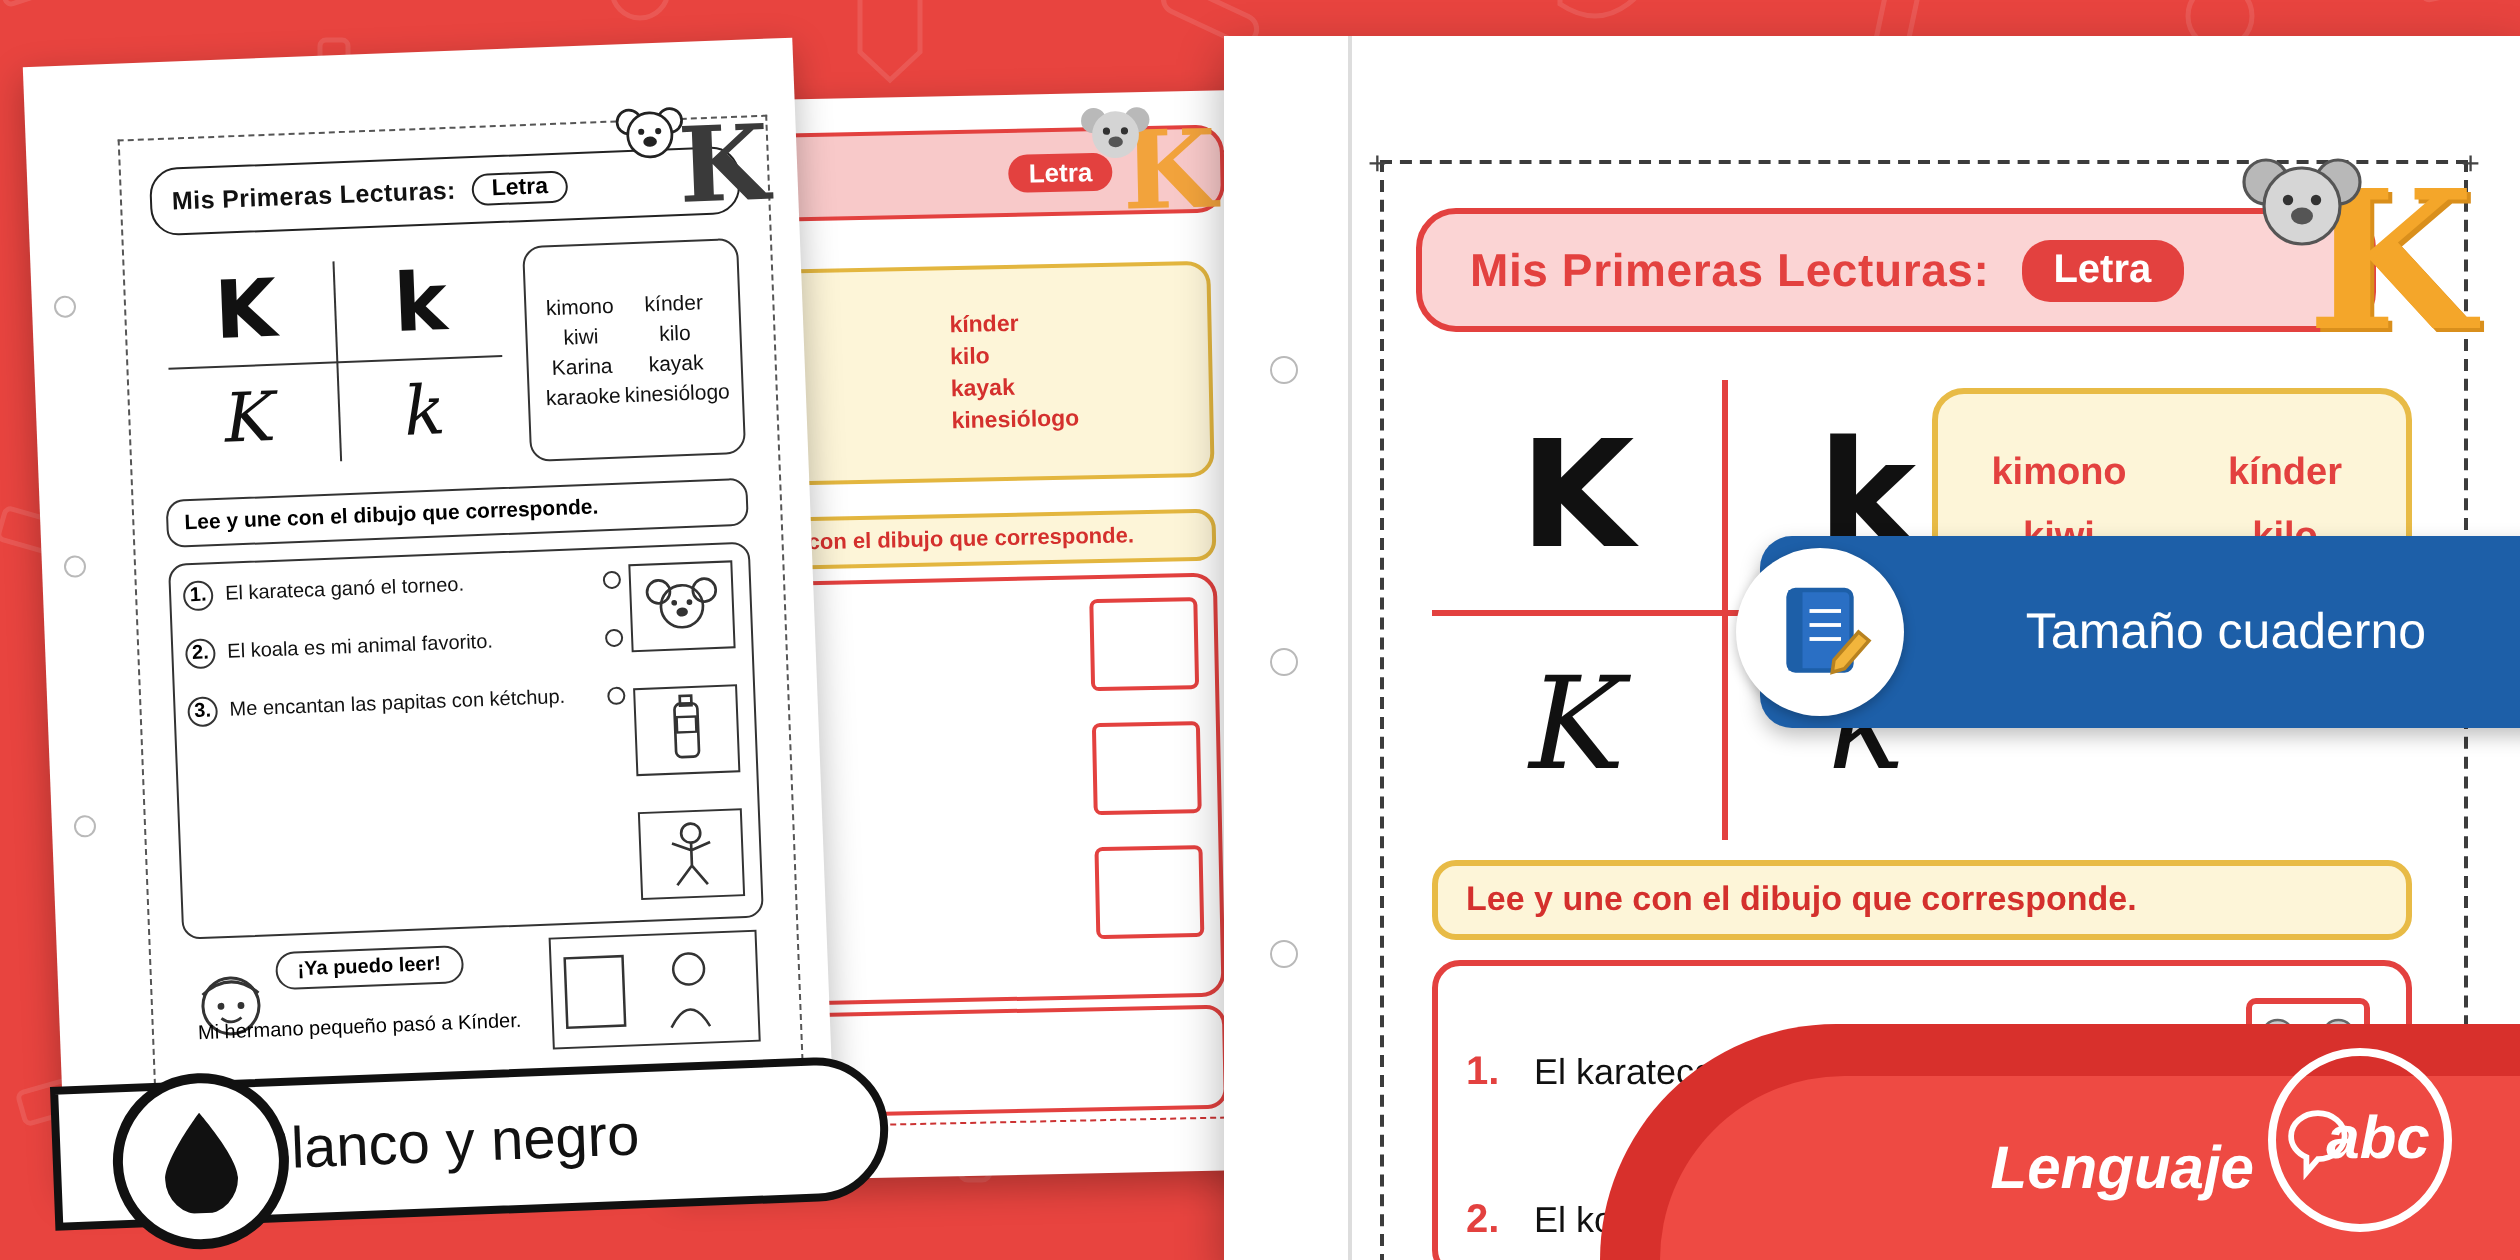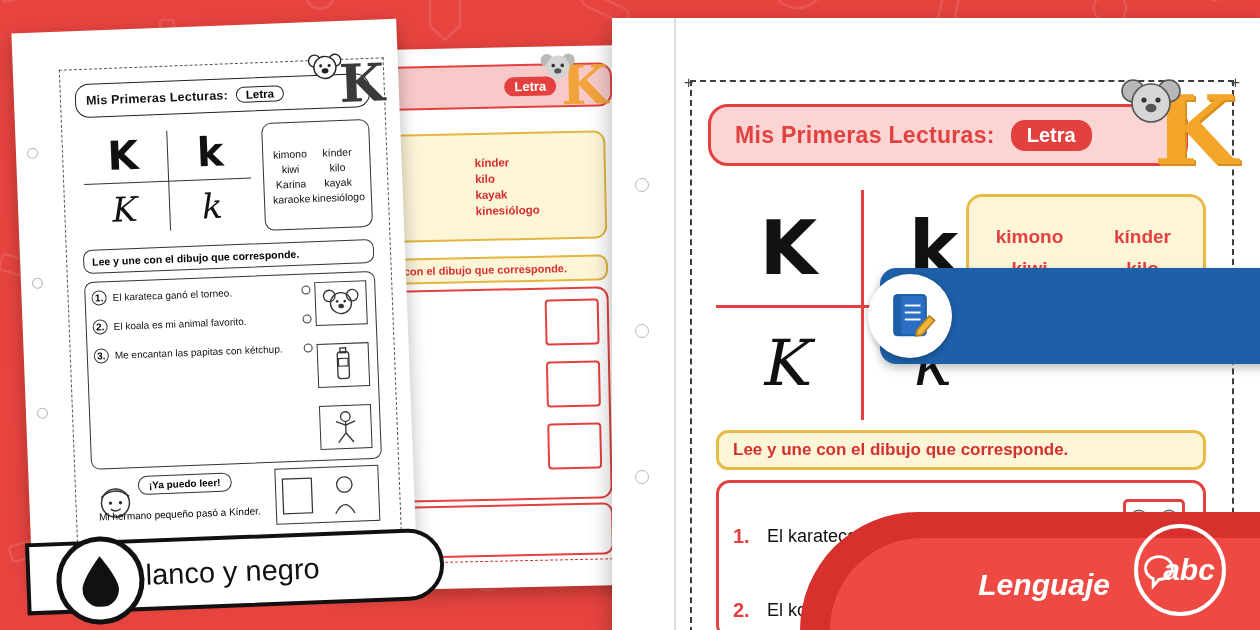--- a/index.html
+++ b/index.html
@@ -235,21 +235,21 @@
   }
   #lenguaje-badge .swoosh {
     position:absolute; right:0; bottom:0; width: 460px; height: 118px;
     background:#d8302c; border-radius: 200px 0 0 0;
   }
   #lenguaje-badge .swoosh2 {
     position:absolute; right:0; bottom:0; width: 430px; height: 92px;
     background:#ee4a43; border-radius: 180px 0 0 0;
   }
   #lenguaje-badge .txt {
-    position:absolute; right: 150px; bottom: 28px;
+    position:absolute; right: 133px; bottom: 28px;
     color:#fff; font-size: 30px; font-style: italic; font-weight: 700;
   }
   .abc-circle {
     position:absolute; right: 34px; bottom: 14px; width: 92px; height: 92px;
     border: 4px solid #fff; border-radius: 50%;
     display:flex; align-items:center; justify-content:center;
     color:#fff; font-size: 30px; font-style: italic; font-weight: 700;
   }
 </style>
 </head>
@@ -565,20 +565,21 @@
   <div class="cuaderno-icon">
     <svg viewBox="0 0 64 64" width="56" height="56">
       <rect x="14" y="8" width="36" height="46" rx="4" fill="#2a6fc4" stroke="#1d5fa8" stroke-width="2.5"></rect>
       <rect x="14" y="8" width="8" height="46" fill="#1d5fa8"></rect>
       <line x1="26" y1="20" x2="44" y2="20" stroke="#fff" stroke-width="2.2"></line>
       <line x1="26" y1="28" x2="44" y2="28" stroke="#fff" stroke-width="2.2"></line>
       <line x1="26" y1="36" x2="44" y2="36" stroke="#fff" stroke-width="2.2"></line>
       <path d="M40 48 l14 -16 l6 5 l-14 16 l-7 2 z" fill="#f2b53c" stroke="#b8821f" stroke-width="2"></path>
     </svg>
   </div>
+  <span class="t">Tamaño cuaderno</span>
 </div>
 
 <div id="lenguaje-badge">
   <div class="swoosh"></div>
   <div class="swoosh2"></div>
   <span class="txt">Lenguaje</span>
   <div class="abc-circle">
     <svg viewBox="0 0 90 90" width="86" height="86" style="position:absolute;left:-2px;top:-2px">
       <path d="M10 44 a14 12 0 0 1 14 -12 a14 12 0 0 1 14 12 a14 12 0 0 1 -14 12 l-6 7 l0 -8 a14 12 0 0 1 -8 -11 z" fill="none" stroke="#fff" stroke-width="3"></path>
     </svg>

